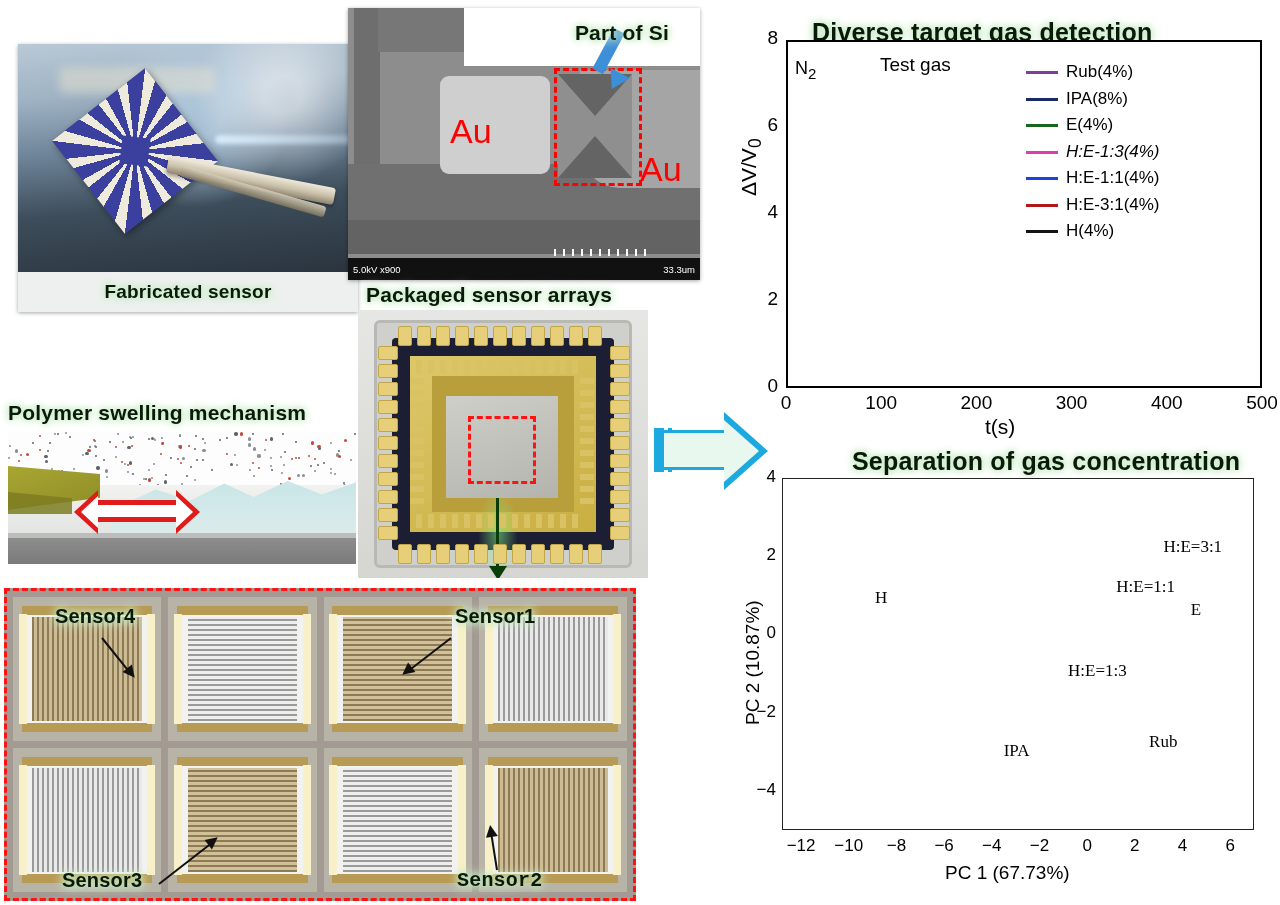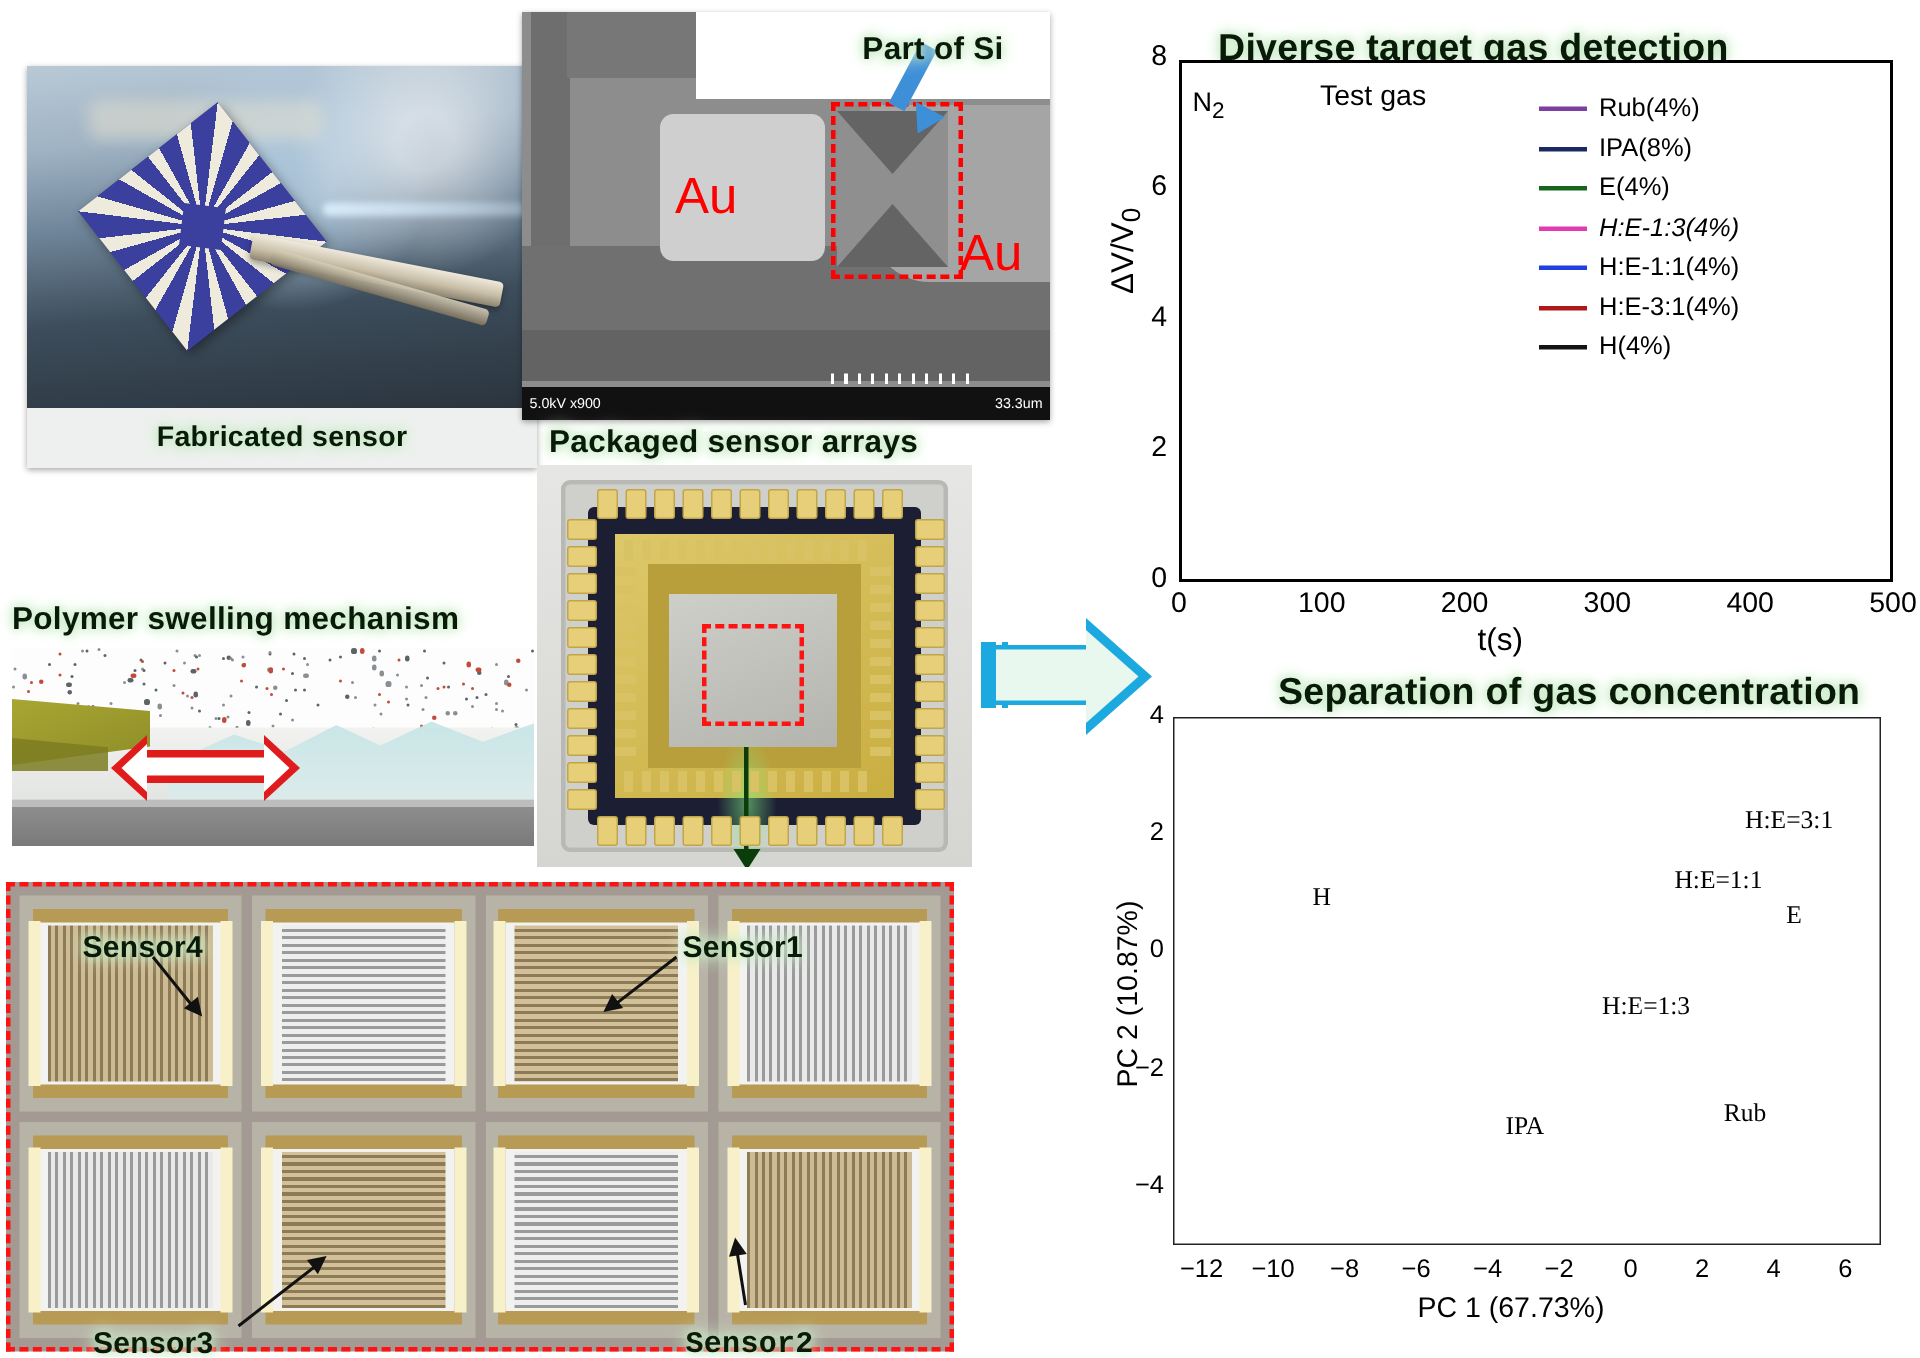--- a/index.html
+++ b/index.html
@@ -157,21 +157,21 @@
   .gcell .pad{position:absolute;left:9%;top:9%;width:82%;height:82%;background:#f2f3f1;}
   .gcell .grat{position:absolute;left:13%;top:14%;width:74%;height:72%;}
   .grat.vert{background:repeating-linear-gradient(90deg,#9a9a9a 0 2px,#e9e9e9 2px 5px);}
   .grat.horz{background:repeating-linear-gradient(0deg,#9a9a9a 0 2px,#eeeeee 2px 5px);}
   .grat.vertb{background:repeating-linear-gradient(90deg,#8d7a56 0 2px,#cdbb93 2px 5px);}
   .grat.horzb{background:repeating-linear-gradient(0deg,#8d7a56 0 2px,#d2c098 2px 5px);}
   .gcell .frameT,.gcell .frameB{position:absolute;left:6%;width:88%;height:9px;background:#b79a53;}
   .gcell .frameT{top:6%;}.gcell .frameB{bottom:6%;}
   .gcell .sideL,.gcell .sideR{position:absolute;top:12%;width:8px;height:76%;background:#f7f0c8;}
   .gcell .sideL{left:4%;}.gcell .sideR{right:4%;}
-  .slabel{position:absolute;font-size:20px;margin-top:16px;}
+  .slabel{position:absolute;font-size:20px;}
   .sarrow{position:absolute;background:#111;height:2px;transform-origin:left center;}
   .sarrowhead{position:absolute;width:0;height:0;}
 
   
   #chart1{left:786px;top:40px;width:476px;height:348px;}
   #chart1 .frame{position:absolute;inset:0;border:2px solid #000;box-sizing:border-box;background:#fff;}
   #chart1 .n2zone{position:absolute;left:0;top:0;bottom:0;width:7.4%;background:#eceef5;}
   #chart1 .gaszone{position:absolute;left:7.4%;top:0;bottom:0;width:46.4%;background:#e3f7e1;}
   #chart1 svg{position:absolute;inset:0;}
   .ytick1{position:absolute;right:482px;font-size:19px;text-align:right;width:40px;}

